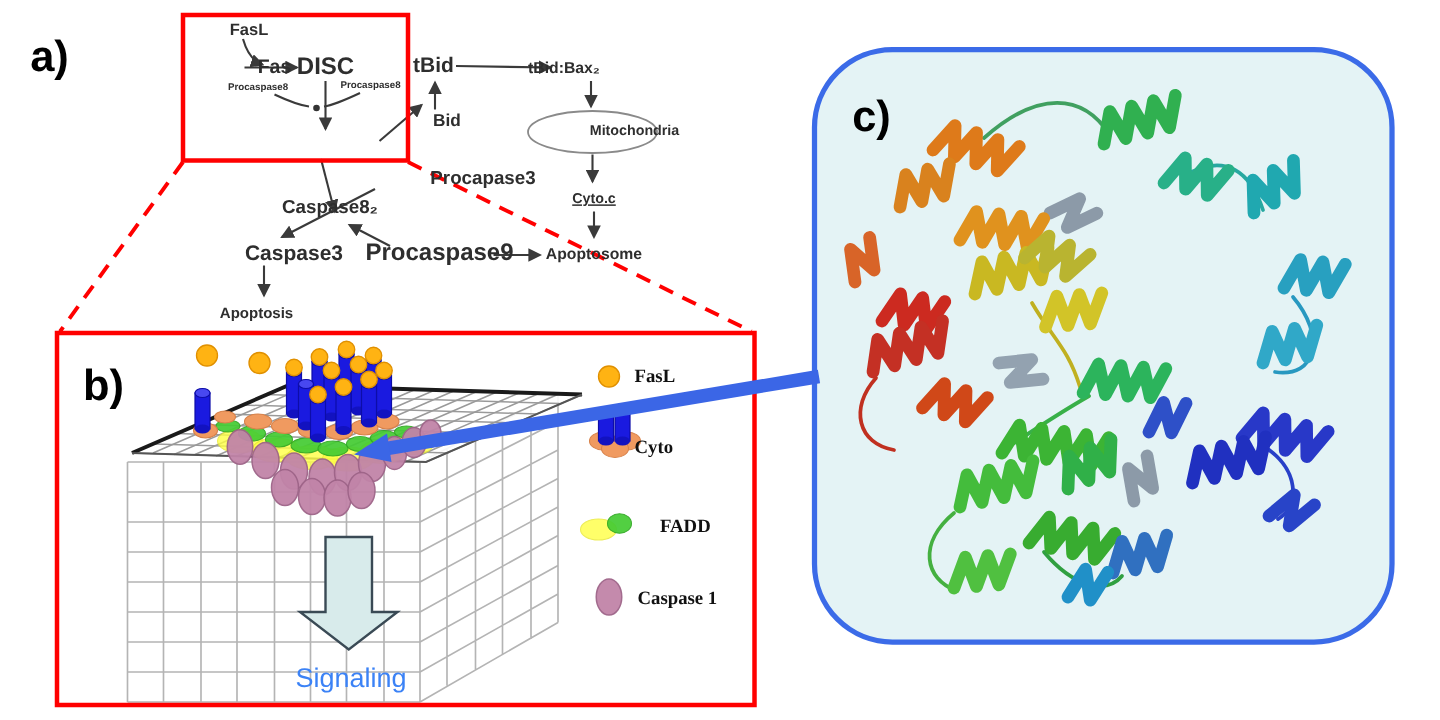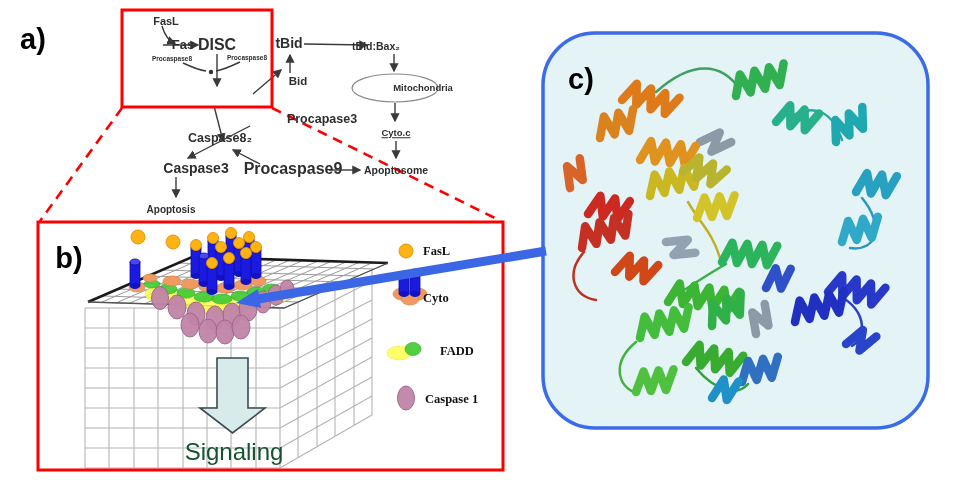--- a/index.html
+++ b/index.html
@@ -3,21 +3,21 @@
 <meta charset="utf-8">
 <style>
   html,body{margin:0;padding:0;background:#fff;}
   .stage{position:relative;width:960px;height:480px;background:#ffffff;overflow:hidden;
          font-family:"Liberation Sans","DejaVu Sans",sans-serif;}
   .stage svg{position:absolute;left:0;top:0;}
   .lbl{position:absolute;transform:translate(-50%,-50%);white-space:nowrap;color:#2e2e2e;line-height:1;}
   .pletter{position:absolute;transform:translate(-50%,-50%);font-weight:bold;font-size:29px;color:#000;line-height:1;}
   .lg-lbl{position:absolute;transform:translate(0,-50%);white-space:nowrap;
           font-family:"Liberation Serif","DejaVu Serif",serif;font-weight:bold;font-size:12.5px;color:#111;line-height:1;}
-  .sig{position:absolute;transform:translate(-50%,-50%);font-size:24px;font-weight:400;color:#14532d;line-height:1;}
+  .sig{position:absolute;transform:translate(-50%,-50%);font-size:18px;font-weight:400;color:#3b82f6;line-height:1;}
   .cylbody{fill:#1A1AE0;stroke:#0D0DA8;stroke-width:.8}
   .cyltop{fill:#4848F0;stroke:#0D0DA8;stroke-width:.8}
   .cylbot{fill:#1212C0;stroke:none}
   .fasl{fill:#FFB313;stroke:#E09000;stroke-width:.9}
   .obase{fill:#F09A60;stroke:#D8824A;stroke-width:.7}
   .gell{fill:#44CC33;stroke:#2FA822;stroke-width:.7;opacity:.92}
   .yell{fill:#FFFF44;stroke:#E8E830;stroke-width:.7;opacity:.8}
   .mauve{fill:#C184A8;stroke:#9E6488;stroke-width:1;opacity:.95}
   .pw{stroke:#3a3a3a;stroke-width:1.4;fill:none}
   .grid1{stroke:#b4b4b4;stroke-width:1.1;fill:none}

